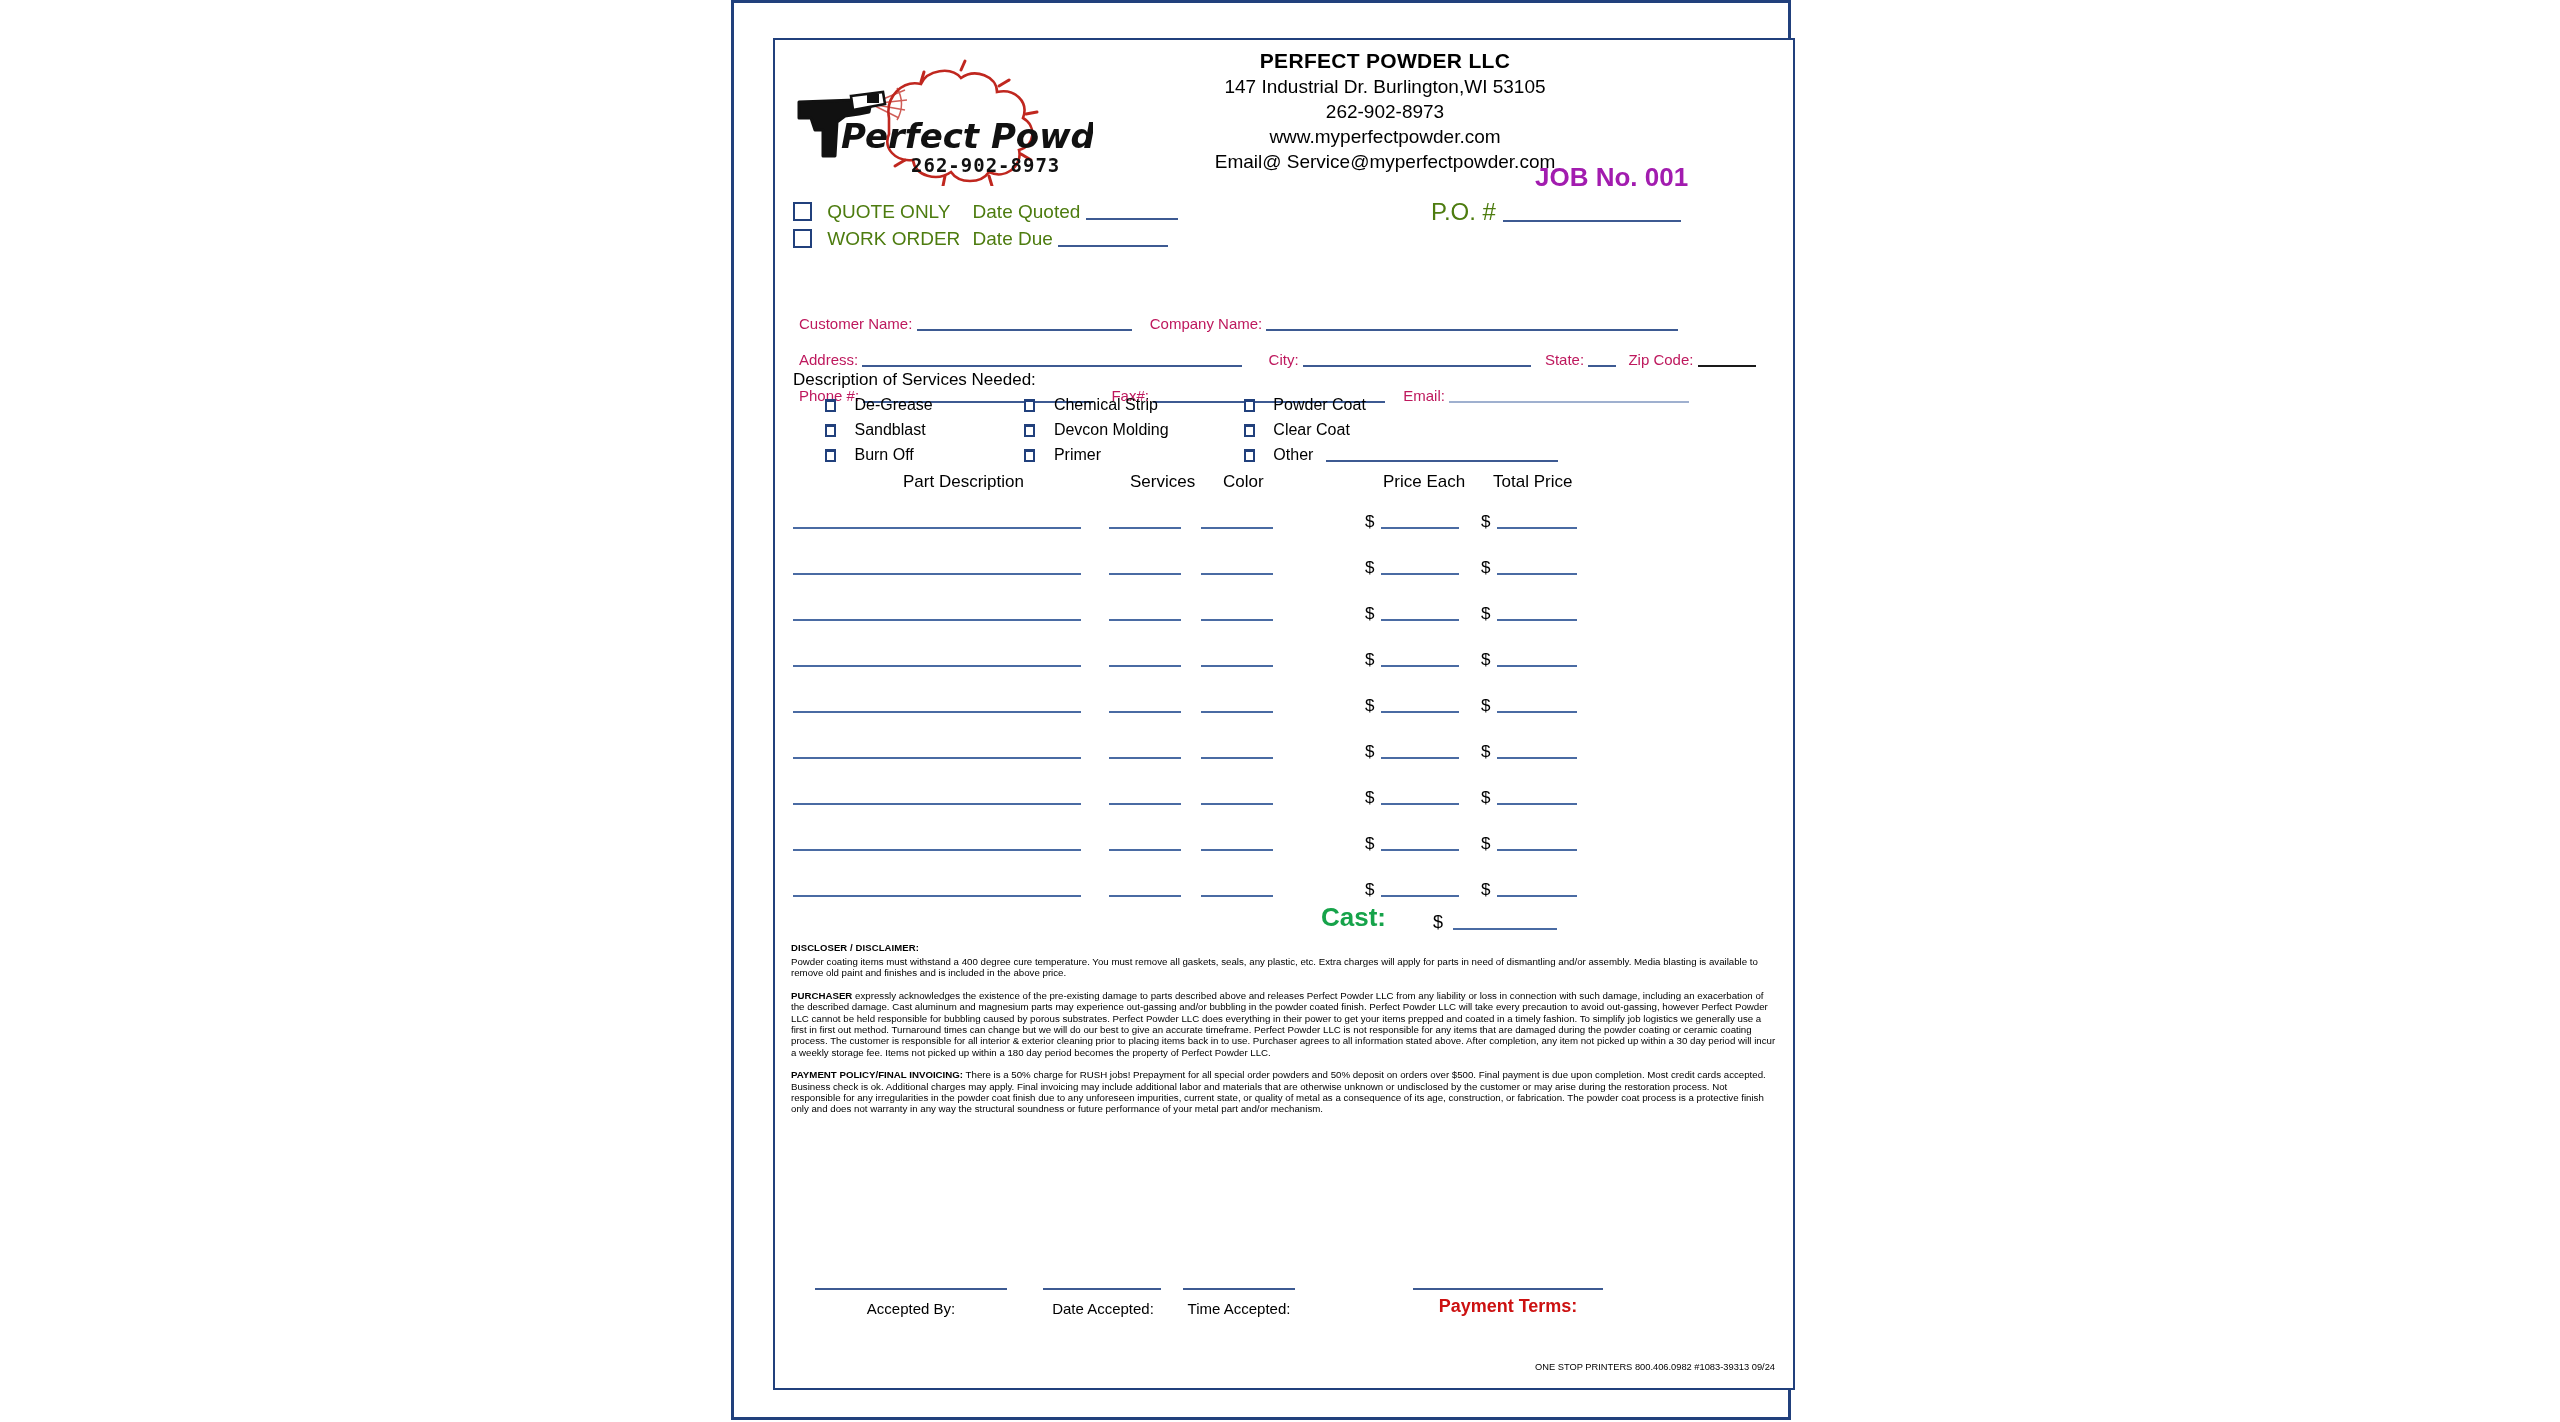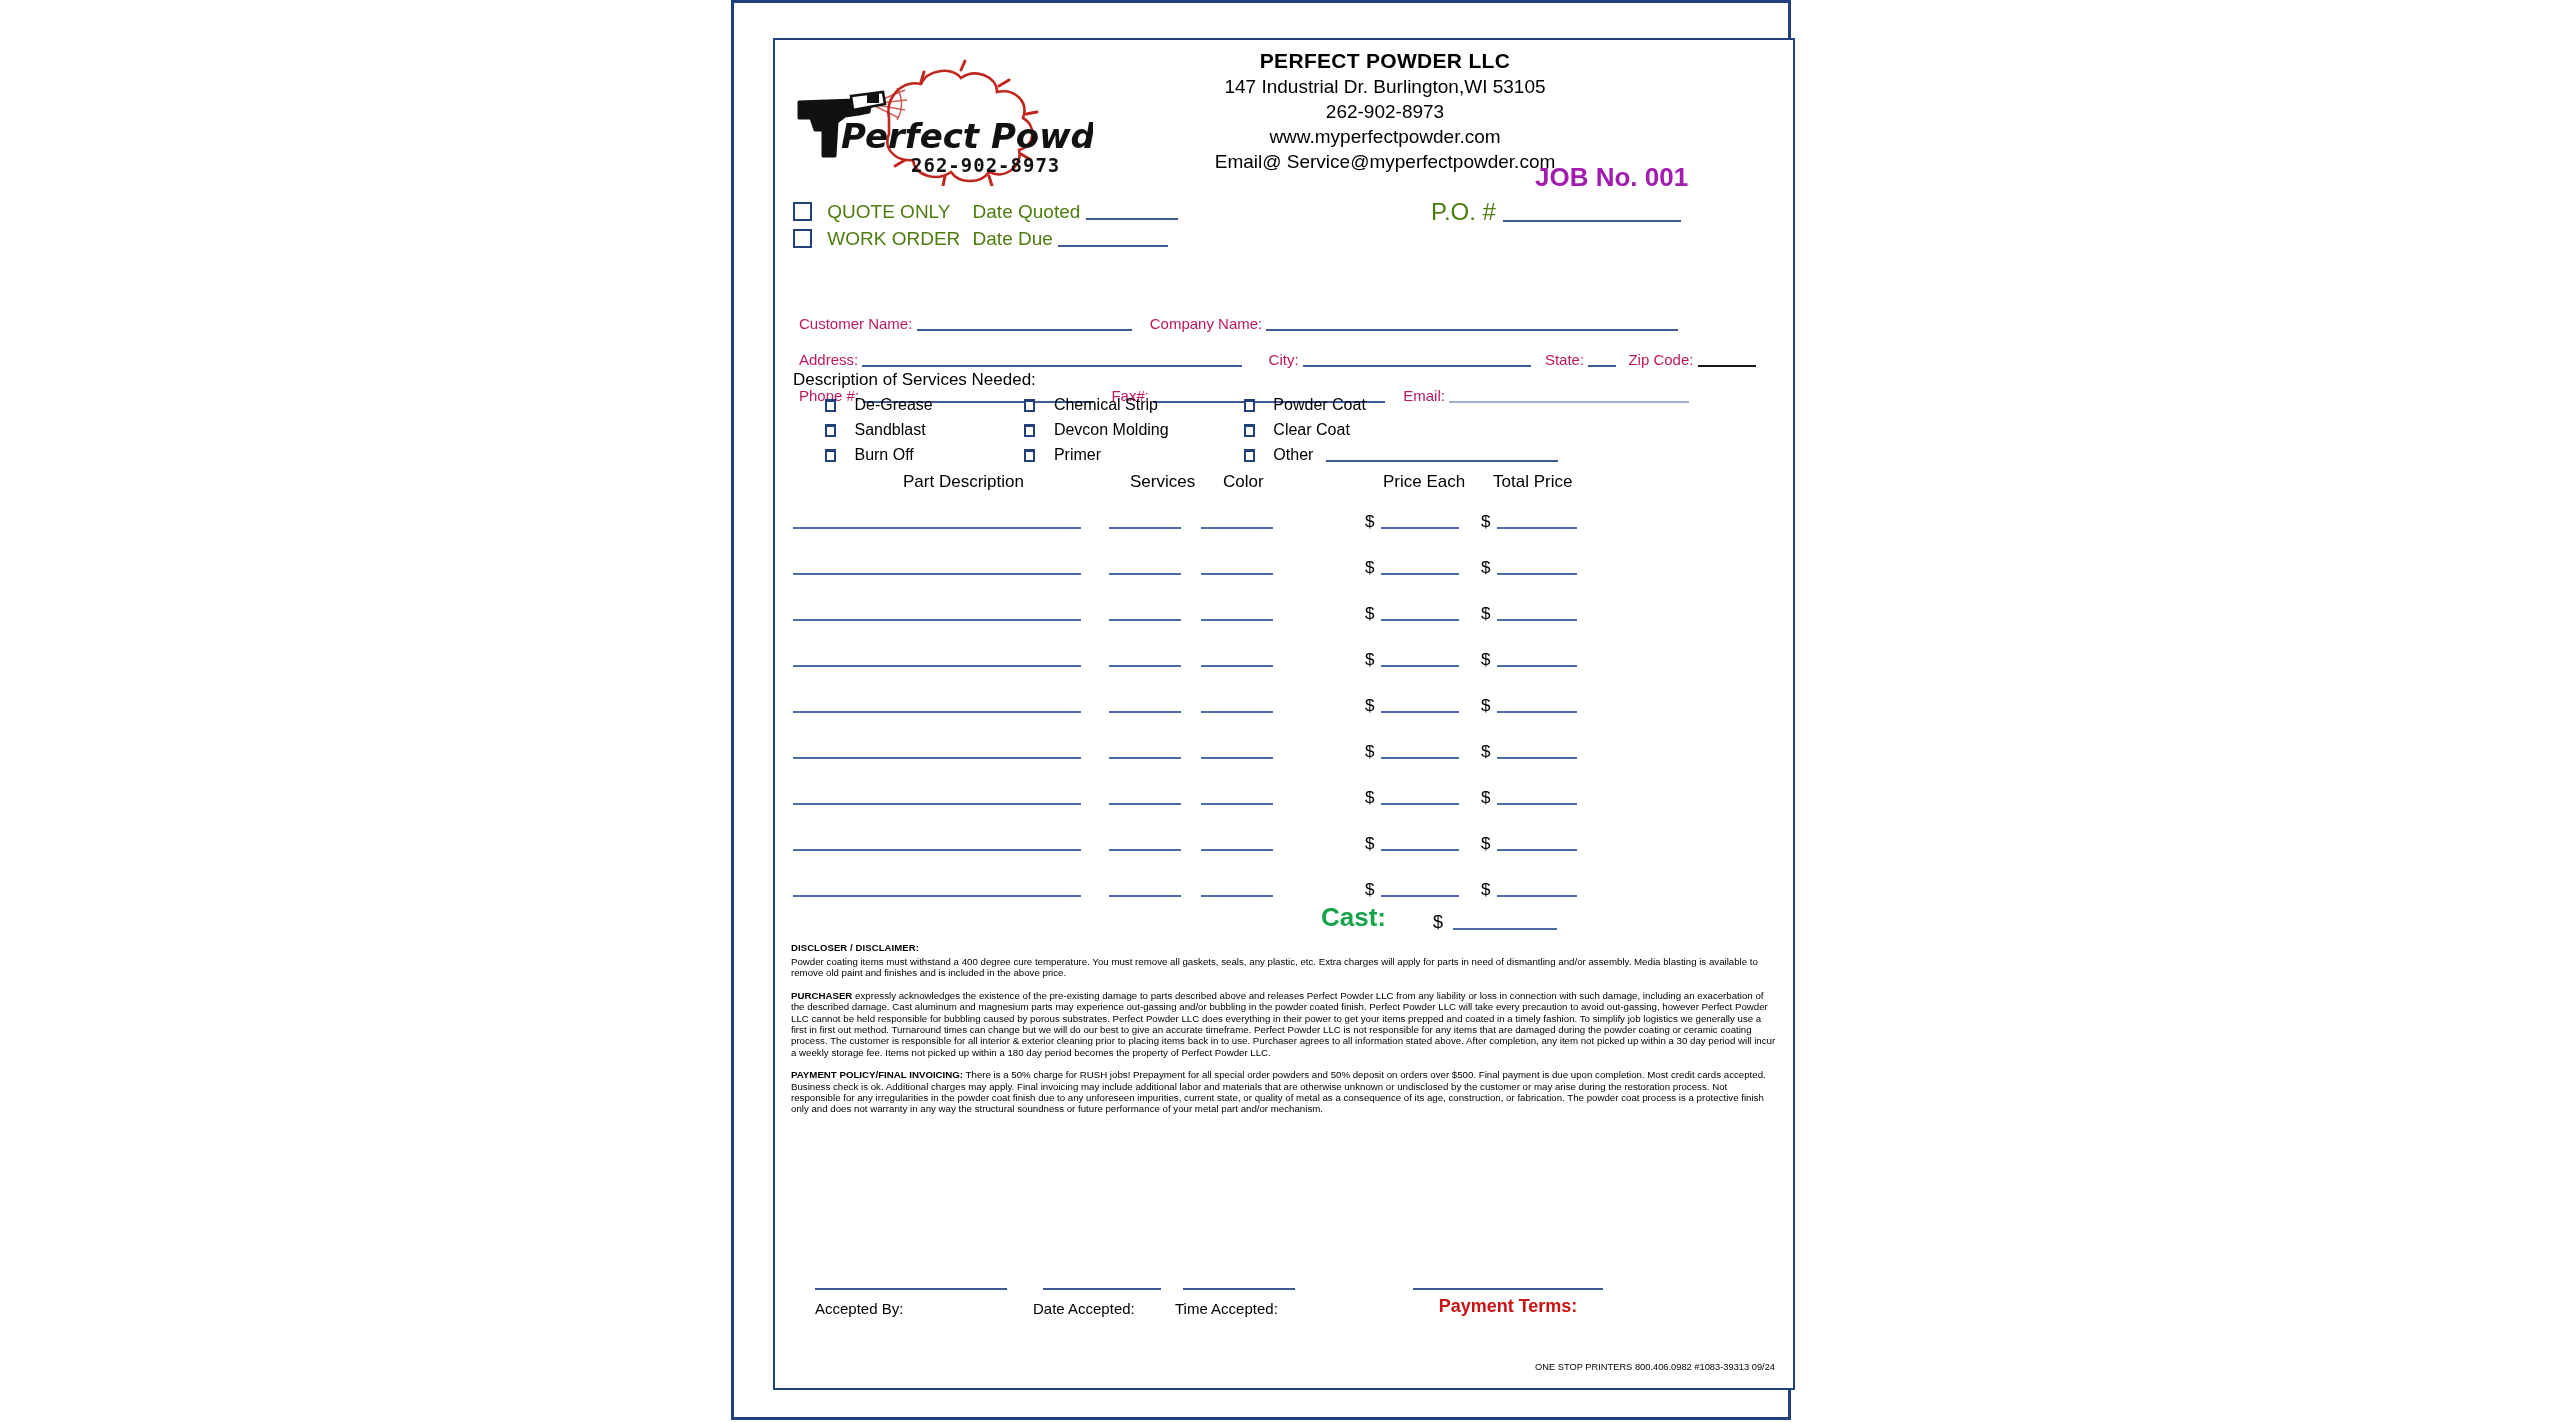--- a/index.html
+++ b/index.html
@@ -127,21 +127,21 @@
   #total .tline{position:absolute;left:660px;top:22px;width:104px;border-bottom:2px solid #4a6ba3;}
 
   
   #fine{position:absolute;left:16px;top:902px;width:986px;color:#000;}
   #fine .sec-title{font-size:9.5px;font-weight:bold;letter-spacing:.1px;margin-bottom:3px;}
   #fine p{margin:0 0 11px 0;font-size:9.7px;line-height:11.4px;text-align:left;}
   #fine p b{font-weight:bold;}
 
   
   #foot{position:absolute;left:18px;top:1248px;width:986px;}
-  .fcell{position:absolute;text-align:left;font-size:15px;color:#000;}
+  .fcell{position:absolute;text-align:center;font-size:15px;color:#000;}
   .fline{position:absolute;border-bottom:2px solid #3d5a92;}
   #pterms{position:absolute;color:#cc1111;font-size:18px;font-weight:bold;text-align:center;}
   #printer{position:absolute;left:700px;top:1322px;width:300px;text-align:right;font-size:9.3px;color:#000;white-space:nowrap;}
 </style>
 </head>
 <body>
 
 <div id="outer-frame"></div>
 
 <div id="inner-sheet">

